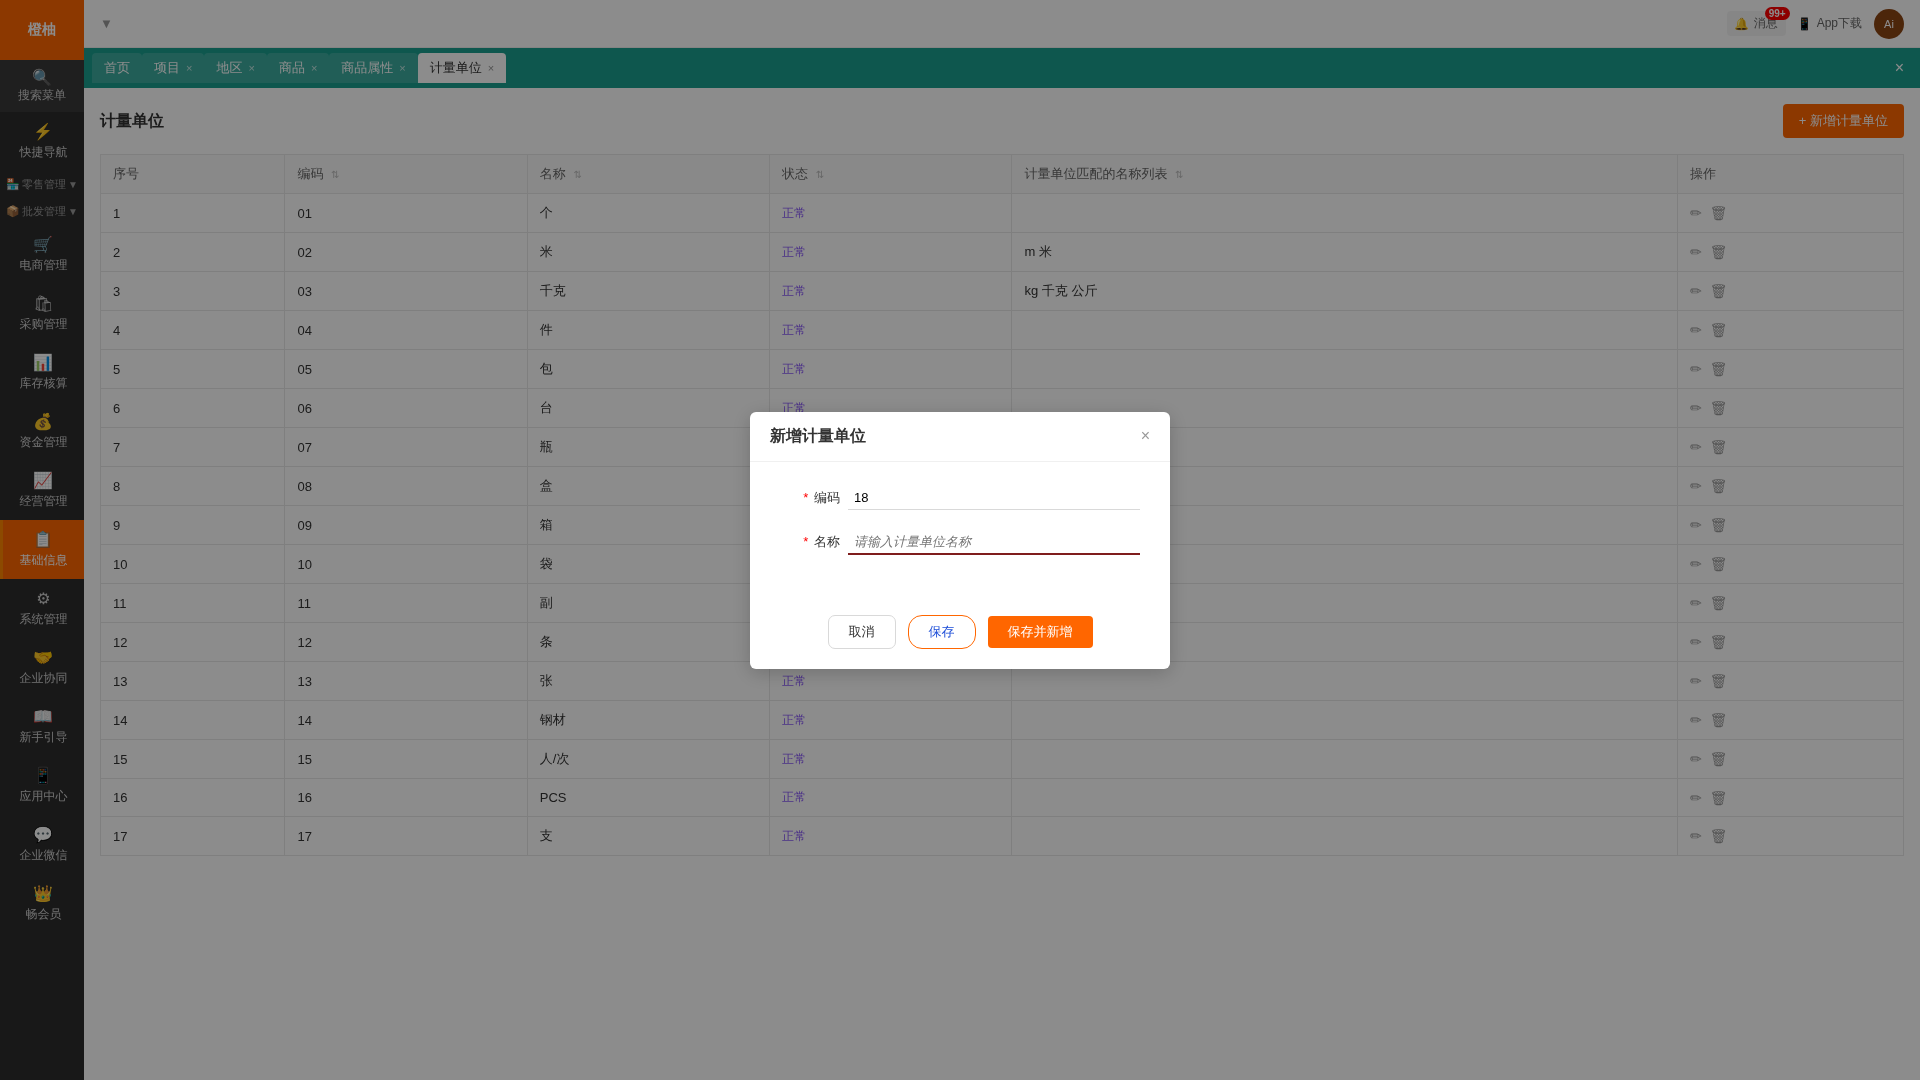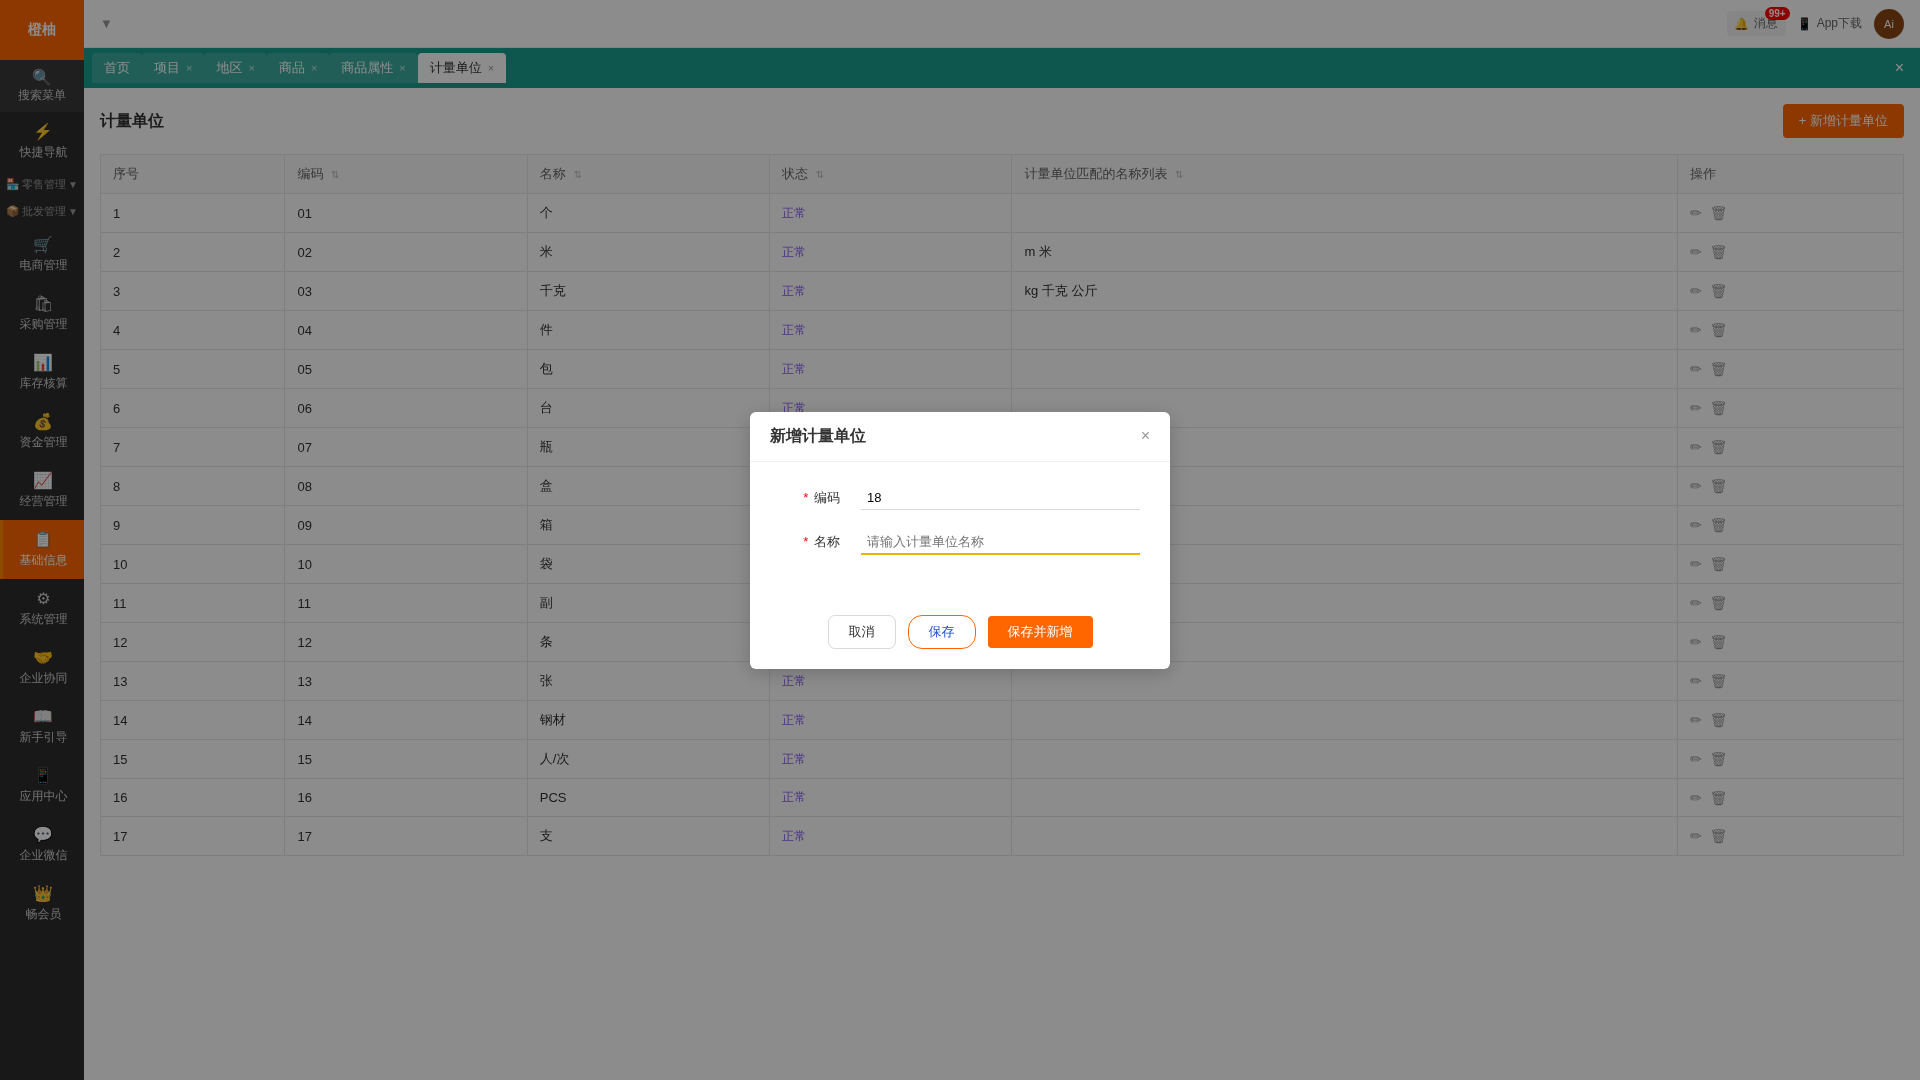--- a/index.html
+++ b/index.html
@@ -260,23 +260,22 @@
       flex-shrink: 0;
     }
     .form-label .required { color: red; margin-right: 2px; }
     .form-input {
       flex: 1;
       border: none;
       border-bottom: 1px solid #d9d9d9;
       padding: 4px 6px;
       font-size: 13px;
       outline: none;
-      margin-left: 13px;
-    }
-    .form-input.active-border { border-bottom: 2px solid #eab308; }
+    }
+    .form-input.active-border { border-bottom: 2px solid #7f1d1d; font-style: italic; }
     .modal-footer {
       display: flex;
       align-items: center;
       justify-content: center;
       padding: 16px 20px 20px;
       gap: 12px;
     }
     .btn-cancel {
       border: 1px solid #d9d9d9;
       background: white;

